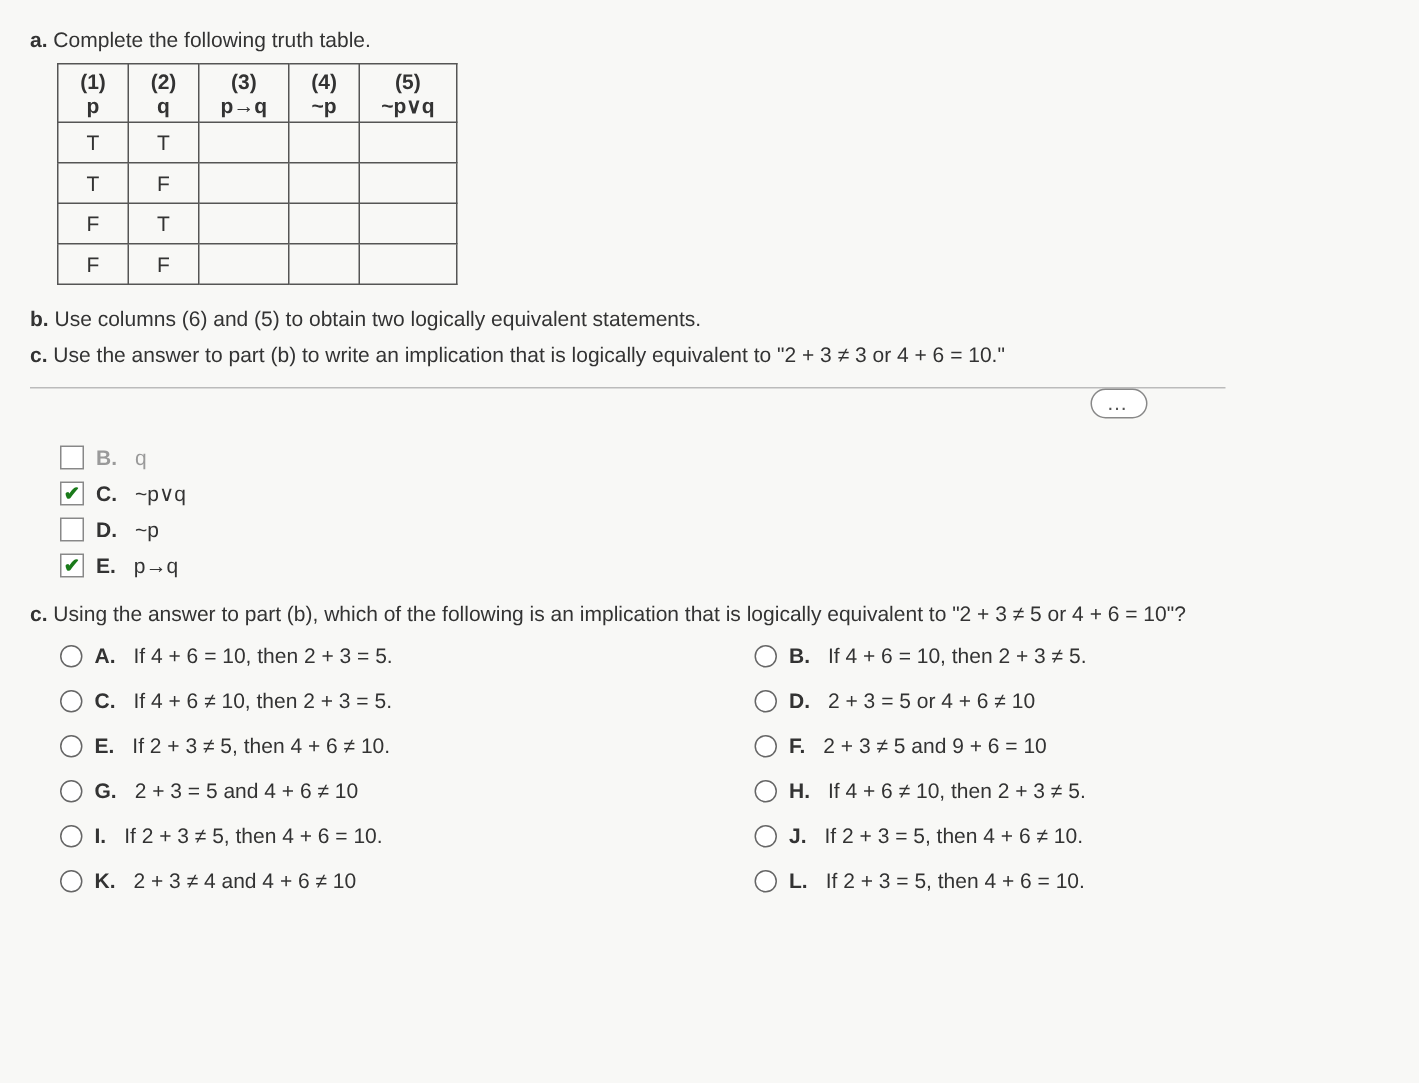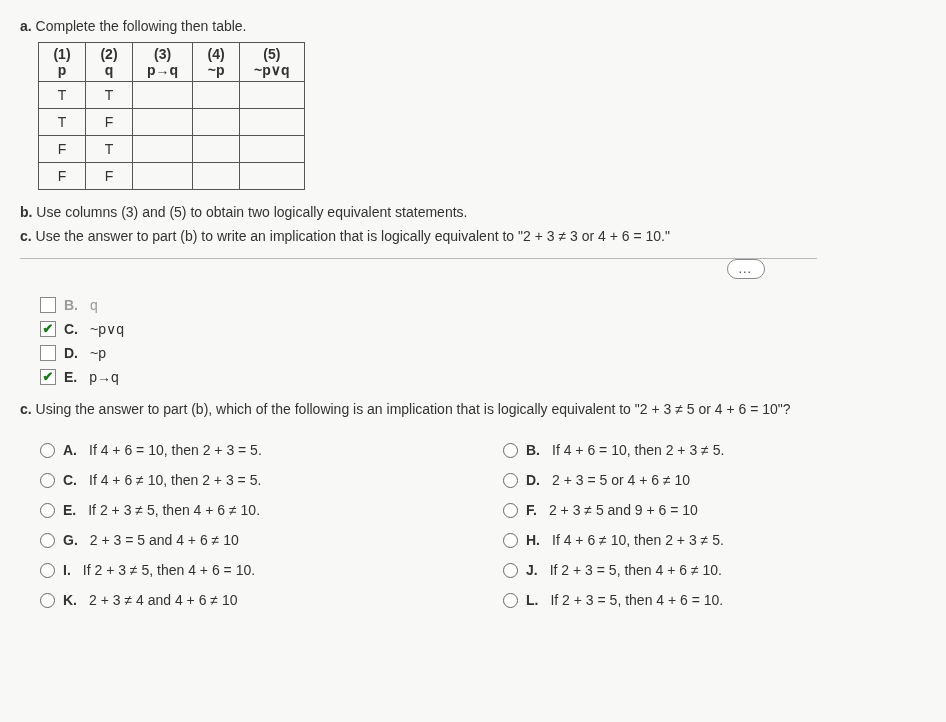--- a/index.html
+++ b/index.html
@@ -62,21 +62,21 @@
   .chk-box.checked {
     background: #fff;
   }
   .chk-mark {
     color: #1a7a1a;
     font-size: 13px;
     line-height: 12px;
     font-weight: bold;
   }
   .grey { color: #9a9a9a; }
-  .q-part-c { margin: 16px 0 25px 0; }
+  .q-part-c { margin: 16px 0 12px 0; }
   .radio-grid {
     display: grid;
     grid-template-columns: 1fr 1fr;
     column-gap: 40px;
     row-gap: 14px;
     margin: 10px 0 0 20px;
   }
   .radio-row {
     display: flex;
     align-items: center;
@@ -89,21 +89,21 @@
     background: #fff;
     flex-shrink: 0;
   }
   .opt-letter { font-weight: bold; margin-right: 4px; }
   .thspan { display:block; }
 </style>
 </head>
 <body>
 
 <div class="prompt-line">
-  <span class="bold">a.</span> <span>Complete the following then table.</span>
+  <span class="bold">a.</span> <span>Complete the following truth table.</span>
 </div>
 
 <table class="truth">
   <tbody>
       <tr>
     <th>
           <span class="thspan">(1)</span>
           <span class="thspan">p</span>
         </th>
     <th>
@@ -148,21 +148,21 @@
         <td>F</td>
         <td>F</td>
         <td></td>
         <td></td>
         <td></td>
       </tr>
 </tbody>
   </table>
 
 <div class="prompt-line">
-  <span class="bold">b.</span> <span>Use columns (3) and (5) to obtain two logically equivalent statements.</span>
+  <span class="bold">b.</span> <span>Use columns (6) and (5) to obtain two logically equivalent statements.</span>
 </div>
 <div class="prompt-line">
   <span class="bold">c.</span> <span>Use the answer to part (b) to write an implication that is logically equivalent to "2 + 3 ≠ 3 or 4 + 6 = 10."</span>
 </div>
 
 <div style="position:relative;">
   <hr class="hr">
   <span class="ellipsis-badge">…</span>
 </div>
 

